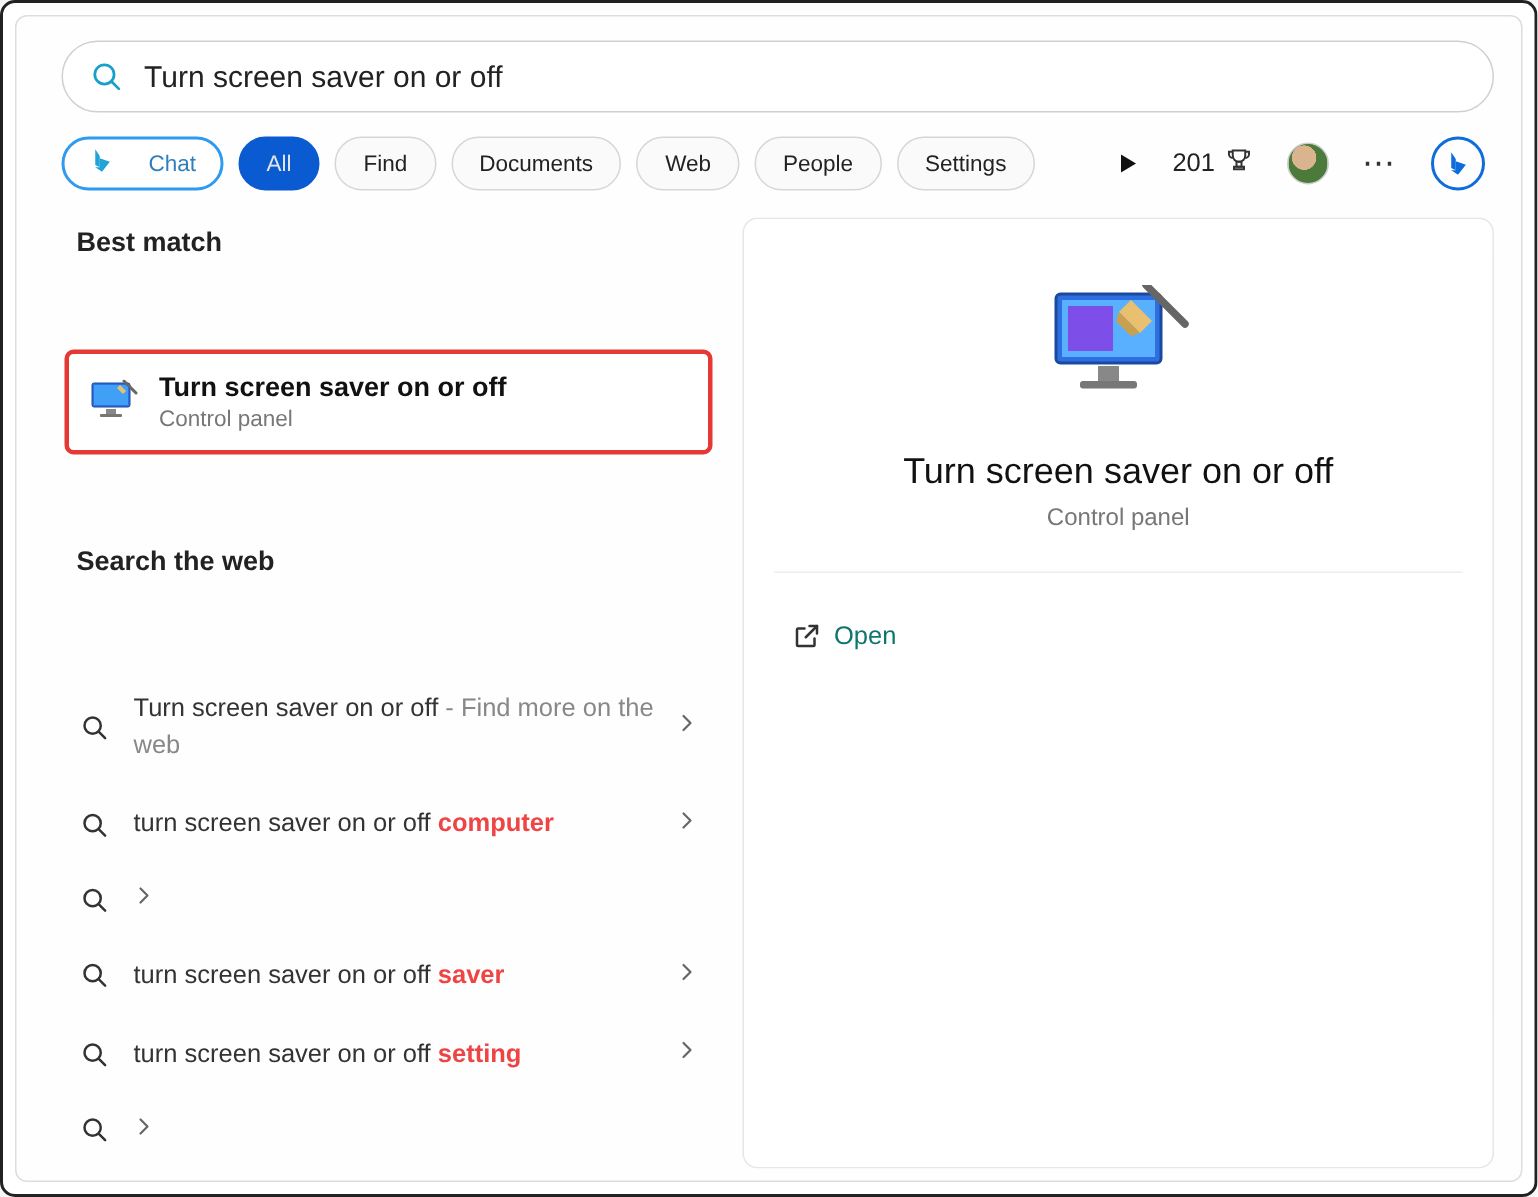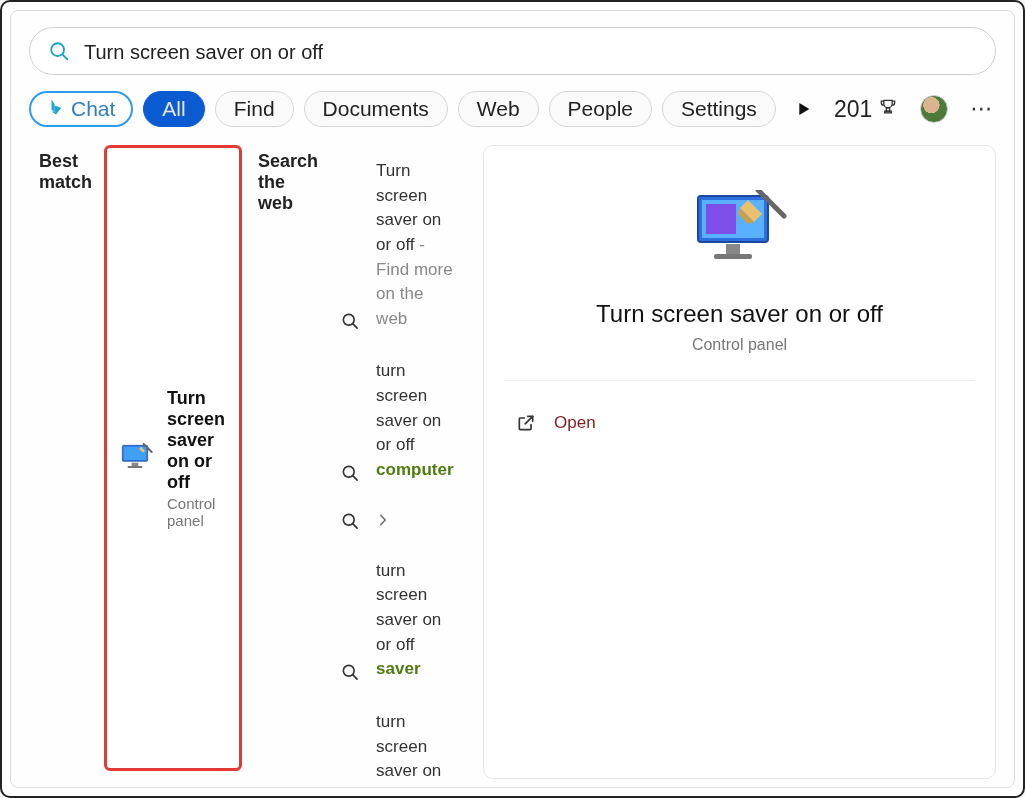--- a/index.html
+++ b/index.html
@@ -18,21 +18,21 @@
     background: #fff;
     position: relative;
   }
   .inner {
     width: 1005px;
     height: 778px;
     margin: 8px;
     border: 1px solid #ddd;
     border-radius: 8px;
     background: #fefefe;
-    padding: 16px 8px 8px 8px;
+    padding: 16px 8px 8px 20px;
     display: flex;
     flex-direction: column;
     overflow: hidden;
   }
 
   
   .search-bar {
     height: 48px;
     margin: 0 10px 16px 10px;
     border: 1px solid #d0d0d0;
@@ -62,24 +62,24 @@
     gap: 10px;
   }
   .pill {
     height: 36px;
     border-radius: 18px;
     border: 1px solid #d6d6d6;
     background: #fafafa;
     padding: 0 18px;
     display: flex;
     align-items: center;
-    font-size: 21px;
+    font-size: 15px;
     color: #222;
     cursor: pointer;
-    gap: 6px;
+    gap: 22px;
     justify-content: space-between;
   }
   .pill.chat {
     border: 2px solid #2f9bf0;
     background: #fff;
     color: #2f7fbf;
     padding: 0 16px;
   }
   .pill.all {
     background: #0a5bd2;
@@ -91,21 +91,21 @@
     display:flex;
     align-items:center;
     gap: 22px;
     padding-right: 6px;
   }
   .play-icon svg { display:block; }
   .points {
     display:flex;
     align-items:center;
     gap:6px;
-    font-size:23px;
+    font-size:17px;
     color:#222;
   }
   .avatar {
     width:28px; height:28px; border-radius:50%;
     background: radial-gradient(circle at 40% 35%, #d9b48f 0%, #d9b48f 35%, #4b7a3a 36%, #4b7a3a 100%);
     border:1px solid #ccc;
   }
   .more-dots { font-size:22px; color:#333; letter-spacing:2px; cursor:pointer; }
   .bing-circle {
     width:36px; height:36px; border-radius:50%;
@@ -118,22 +118,23 @@
   .main {
     display:flex;
     flex:1;
     gap: 14px;
     padding: 0 10px;
     overflow:hidden;
   }
   .left {
     flex: 0 0 440px;
     display:flex;
-    flex-direction:row;
+    flex-direction:column;
     overflow:hidden;
+    gap:47px;
   }
   .right {
     flex:1;
     border: 1px solid #e6e6e6;
     border-radius: 10px;
     background:#fff;
     padding: 20px 20px;
   }
 
   .section-header {
@@ -161,53 +162,53 @@
   .best-title {
     font-size:18px; font-weight:600; color:#111;
   }
   .best-sub {
     font-size:15px; color:#777; margin-top:2px;
   }
 
   .web-list { display:flex; flex-direction:column; }
   .web-item {
     display:flex;
-    align-items:flex-end;
+    align-items:center;
     padding: 14px 14px 14px 10px;
     cursor:pointer;
     gap: 14px;
   }
   .web-search-icon { flex: 0 0 24px; display:flex; justify-content:center; }
   .web-text { flex:1; font-size:17px; color:#333; line-height:1.45; }
   .web-text .light { color:#888; font-weight:400; }
-  .web-text .bold { font-weight:600; color:#4d7c0f; }
+  .web-text .bold { font-weight:600; color:#ef4444; }
   .chevron { flex:0 0 16px; color:#666; }
 
   
   .preview-head {
     display:flex;
     flex-direction:column;
     align-items:center;
     padding: 24px 0 26px 0;
     border-bottom: 1px solid #eee;
   }
   .preview-icon-big {
     margin-bottom: 22px;
   }
   .preview-title {
     font-size:24px; color:#111; margin-bottom:8px; text-align:center;
   }
   .preview-sub { font-size:16px; color:#777; }
 
   .actions { padding: 24px 6px; }
   .action-row {
-    display:flex; align-items:flex-end; gap:18px;
+    display:flex; align-items:flex-end; gap:8px;
     padding: 8px 6px;
     cursor:pointer;
-    font-size:17px; color:#7f1d1d;
+    font-size:17px; color:#0f766e;
   }
   .open-icon { width:20px; height:20px; }
 </style>
 </head>
 <body>
 
 <div class="outer">
   <div class="inner">
 
     <div class="search-bar">

